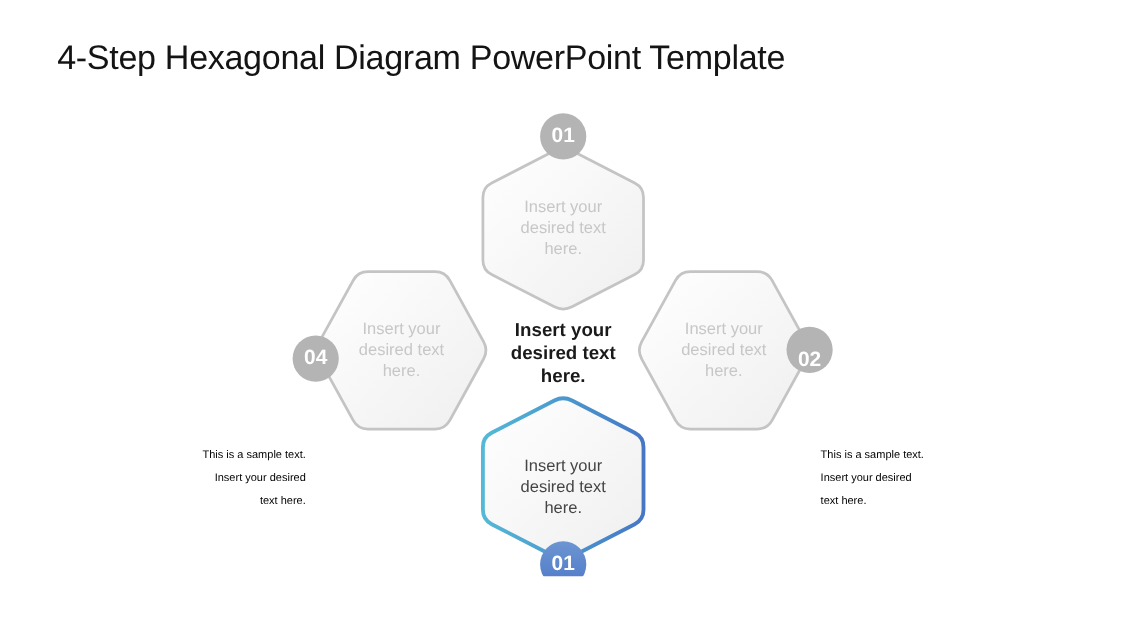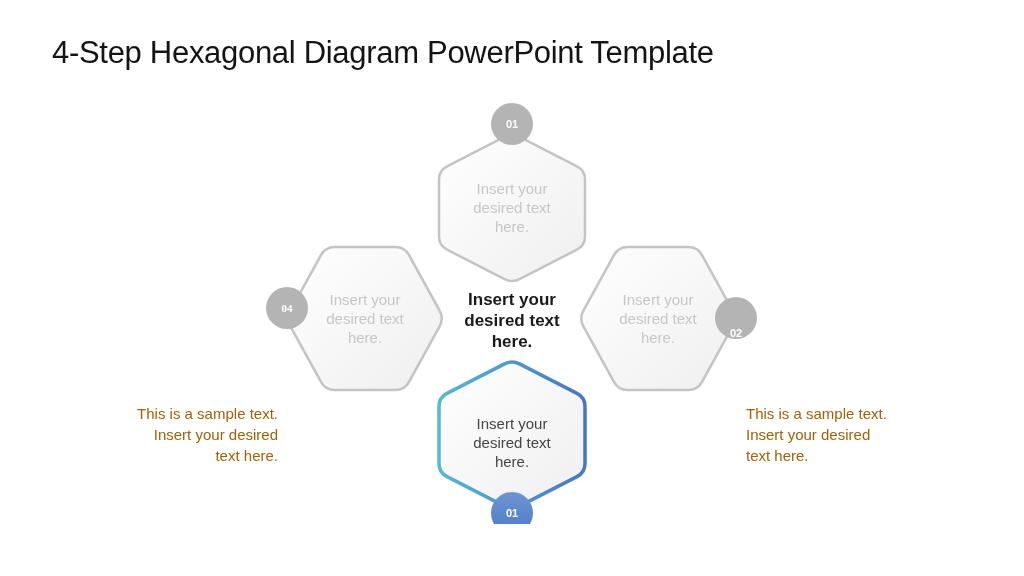--- a/index.html
+++ b/index.html
@@ -15,38 +15,38 @@
     font-size:31px;line-height:38px;
     font-weight:400;color:#141414;
     letter-spacing:-0.3px;white-space:nowrap;
   }
   .hex-svg{position:absolute;left:0;top:0;width:1024px;height:576px;}
   .hex-gray{fill:url(#hexFill);stroke:#c4c4c4;stroke-width:2.5;}
   .hex-blue{fill:url(#hexFill);stroke:url(#blueStroke);stroke-width:3.5;}
   .badge{
     position:absolute;width:42px;height:42px;border-radius:50%;
     display:flex;align-items:center;justify-content:center;
-    font-size:11px;font-weight:700;color:#ffffff;
+    font-size:19px;font-weight:700;color:#ffffff;
   }
   .badge-gray{background:#b4b4b4;}
   .badge-blue{background:linear-gradient(180deg,#6d95d2 0%,#4e7ac8 100%);}
   .hex-text{
     position:absolute;width:124px;text-align:center;
     font-size:15px;line-height:19px;color:#c7c7c7;
     white-space:pre-line;
   }
   .hex-text-dark{color:#454545;}
   .center-text{
     position:absolute;left:437px;top:289px;width:150px;
     text-align:center;font-size:17px;line-height:21px;
     font-weight:700;color:#1a1a1a;white-space:pre-line;
   }
   .note{
     position:absolute;top:403px;width:190px;
-    font-size:15px;line-height:21px;color:#a16207;
+    font-size:10px;line-height:21px;color:#000000;
     white-space:pre-line;
   }
   .note-left{left:88px;text-align:right;}
   .note-right{left:746px;text-align:left;}
 </style>
 </head>
 <body>
 
 <div class="slide">
 
@@ -71,21 +71,21 @@
 
   <div class="badge badge-gray" style="left:491px;top:103px;">
     <span>01</span>
   </div>
   <div class="badge badge-gray" style="left:715px;top:297px;align-items:flex-end;">
     <span>02</span>
   </div>
   <div class="badge badge-blue" style="left:491px;top:492px;">
     <span>01</span>
   </div>
-  <div class="badge badge-gray" style="left:266px;top:287px;font-family:Liberation Serif, serif;">
+  <div class="badge badge-gray" style="left:266px;top:305px;">
     <span>04</span>
   </div>
 
   <div class="hex-text" style="left:450px;top:179px;">Insert your
 desired text
 here.</div>
   <div class="hex-text" style="left:596px;top:290px;">Insert your
 desired text
 here.</div>
   <div class="hex-text hex-text-dark" style="left:450px;top:414px;">Insert your

